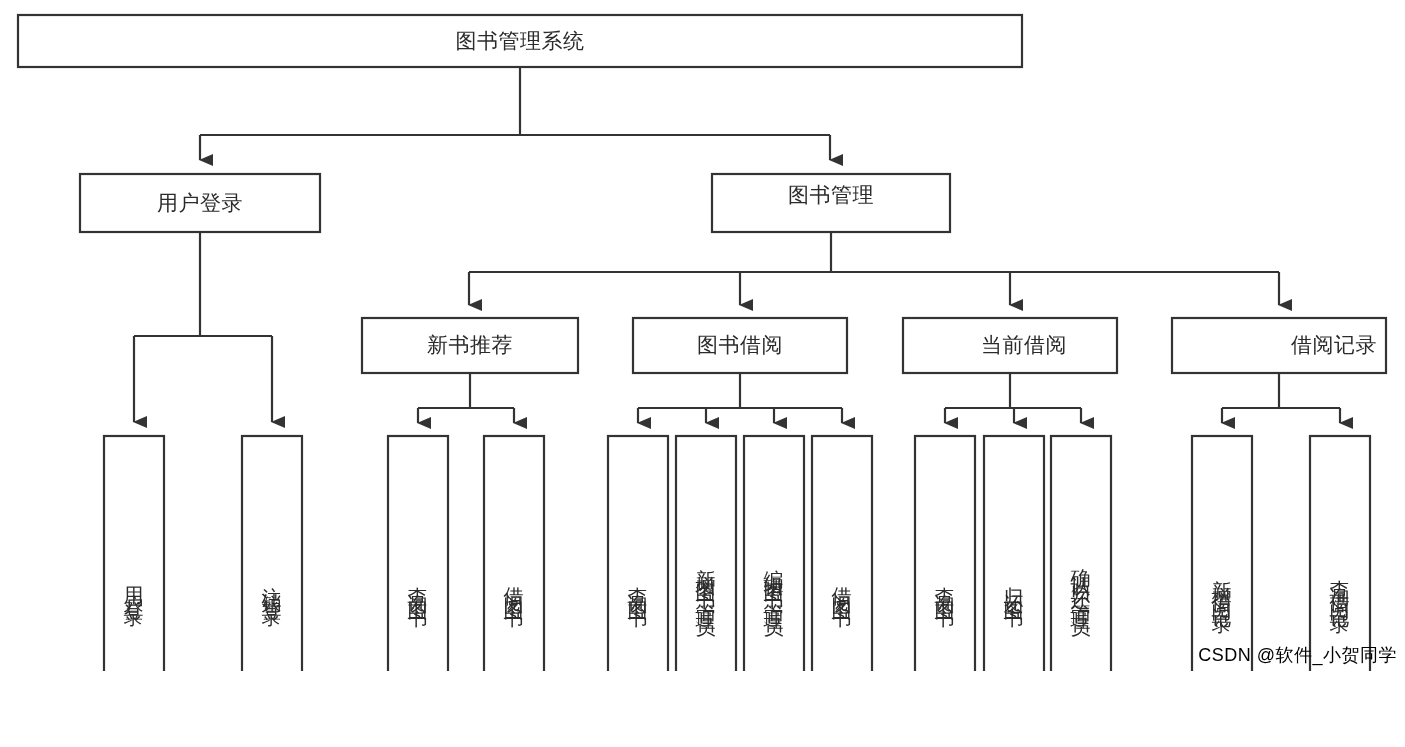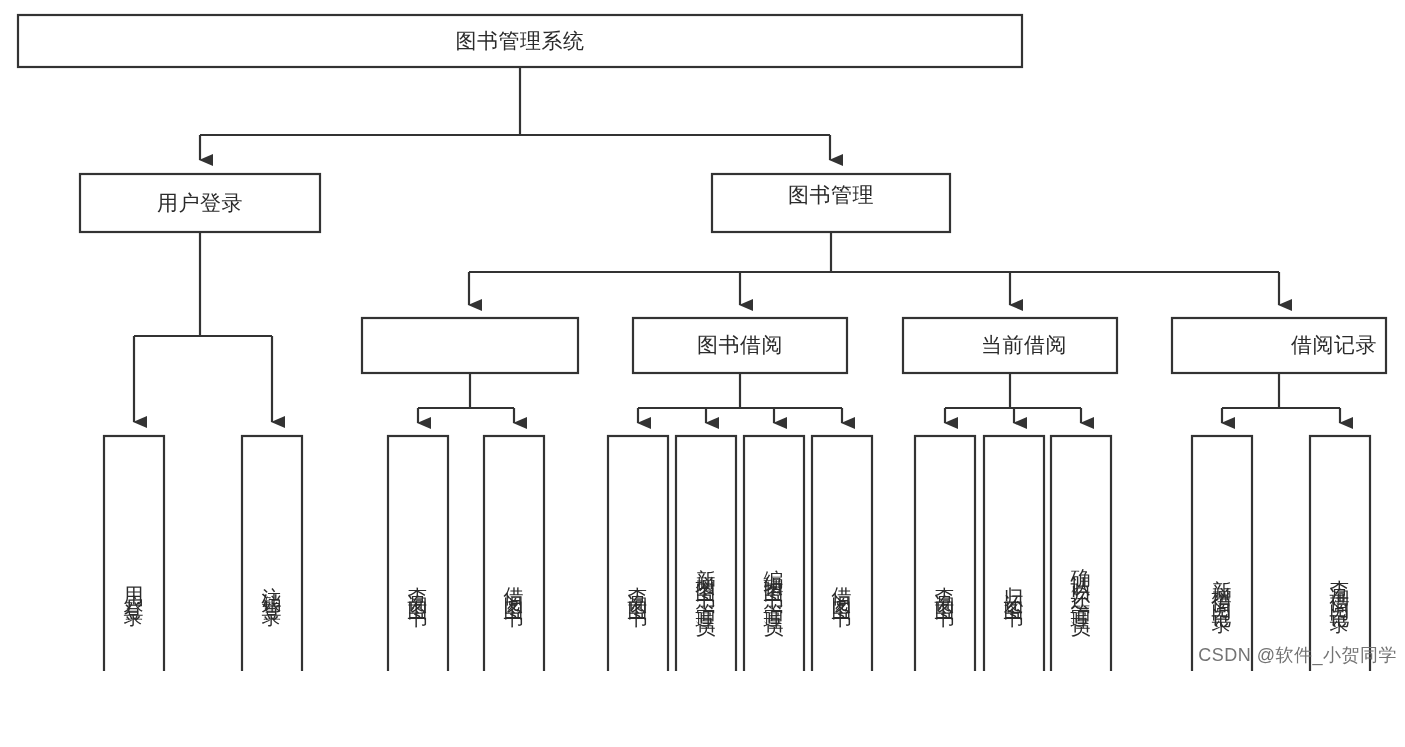--- a/index.html
+++ b/index.html
@@ -62,21 +62,21 @@
     text-orientation: upright;
     letter-spacing: 7px;
     line-height: 1.1;
     white-space: nowrap;
   }
   .watermark {
     position: absolute;
     right: 8px;
     bottom: 4px;
     font-size: 18px;
-    color: #737373;
+    color: #000000;
     font-family: "Liberation Sans", "DejaVu Sans", sans-serif;
     letter-spacing: 0.5px;
     white-space: nowrap;
     pointer-events: none;
   }
 </style>
 </head>
 <body>
 
 <div id="diagram-root">
@@ -156,20 +156,21 @@
     <path class="connector" marker-end="url(#arrow)" d="M 1222 408 L 1222 423"></path>
     <path class="connector" marker-end="url(#arrow)" d="M 1340 408 L 1340 423"></path>
   </svg>
 
   <div class="node-label horizontal" style="left:18px; top:15px; width:1004px; height:52px;">图书管理系统</div>
 
   <div class="node-label horizontal" style="left:80px; top:174px; width:240px; height:58px;">用户登录</div>
 
   <div class="node-label horizontal" style="left:712px; top:166px; width:238px; height:58px;">图书管理</div>
 
+  <div class="node-label horizontal" style="left:362px; top:318px; width:216px; height:55px;">新书推荐</div>
 
   <div class="node-label horizontal" style="left:633px; top:318px; width:214px; height:55px;border-radius:16px;">图书借阅</div>
 
   <div class="node-label horizontal" style="left:917px; top:318px; width:214px; height:55px;">当前借阅</div>
 
   <div class="node-label horizontal" style="left:1227px; top:318px; width:214px; height:55px;">借阅记录</div>
 
   <div class="node-label vertical" style="left:104px; top:436px; width:60px; height:297px;">用户登录</div>
   <div class="node-label vertical" style="left:242px; top:436px; width:60px; height:297px;">注销登录</div>
 

